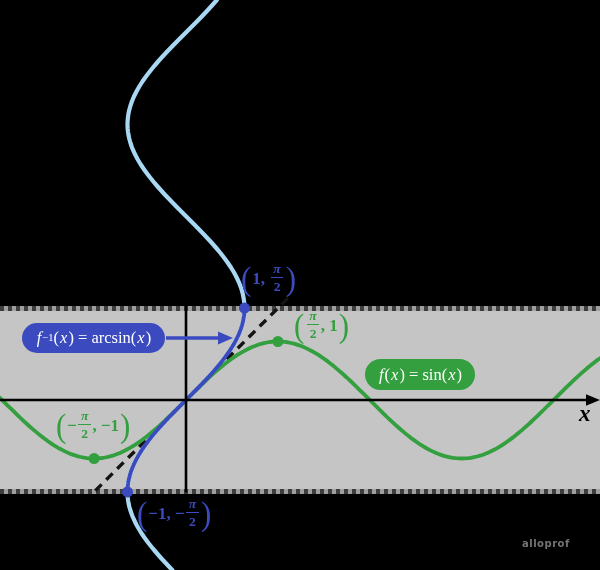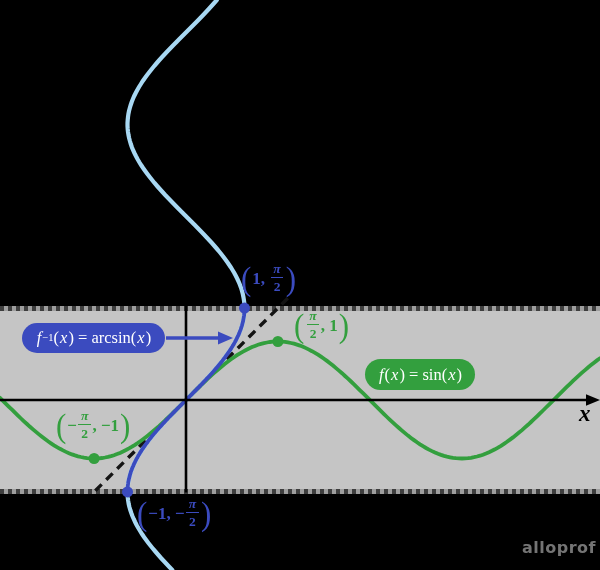--- a/index.html
+++ b/index.html
@@ -22,21 +22,21 @@
   .ptlabel.blue{color:var(--blue,#3b4bbf);}
   .ptlabel.green{color:var(--green,#339f3e);}
   .bp{font-size:31px;font-weight:400;line-height:0.95;display:inline-block;transform:scaleY(1.08);margin:0 1px;}
   .frac{display:inline-flex;flex-direction:column;align-items:center;margin:0 1px;}
   .frac .num{font-size:13.5px;line-height:1.05;font-style:italic;padding:0 3px 1px;}
   .frac .den{font-size:13.5px;line-height:1.15;border-top:1.6px solid currentColor;padding:1px 3px 0;font-style:normal;}
   .xlabel{position:absolute;left:579px;top:401px;z-index:4;color:#000;
           font-style:italic;font-weight:700;font-size:23px;}
   .watermark{position:absolute;left:522px;top:538px;z-index:3;color:#747474;
              font-family:"DejaVu Sans","Liberation Sans",sans-serif;font-weight:700;
-             font-size:16px;letter-spacing:0.5px;}
+             font-size:10px;letter-spacing:0.5px;}
 </style>
 </head>
 <body>
 
 <div class="stage">
 
   <div class="band"></div>
   <div class="band-edge top"></div>
   <div class="band-edge bottom"></div>
 

